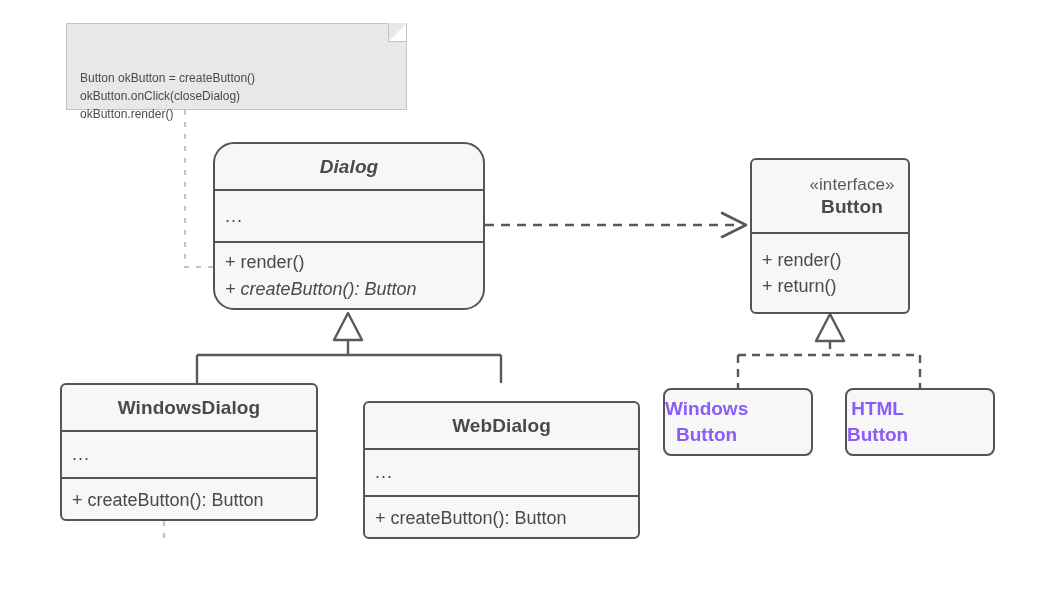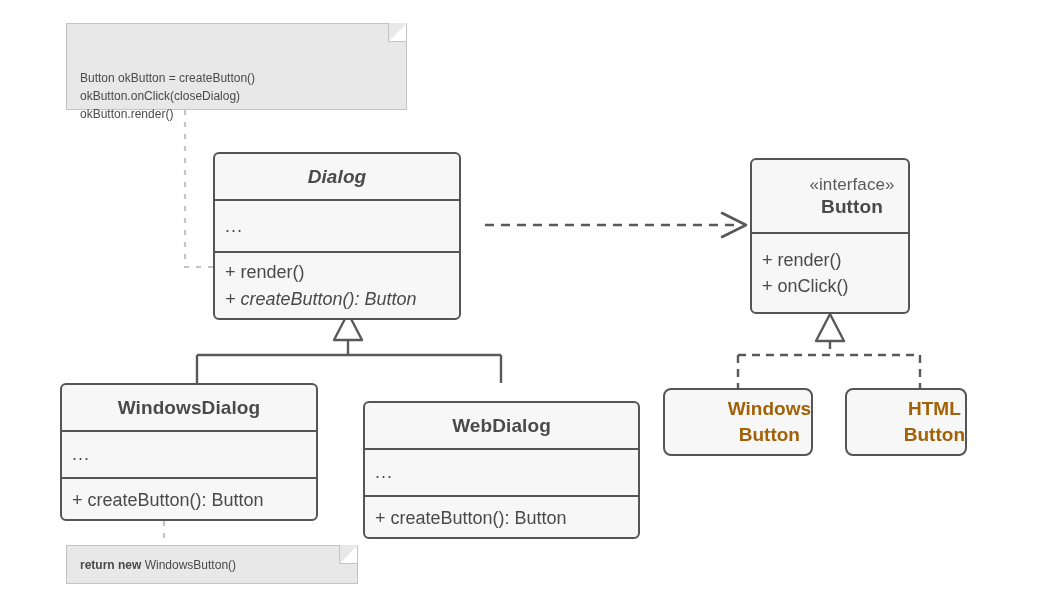--- a/index.html
+++ b/index.html
@@ -87,24 +87,24 @@
     color: #4a4a4a;
   }
 
   
   .simple-box {
     position: absolute;
     box-sizing: border-box;
     background: #f7f7f7;
     border: 2px solid #555555;
     border-radius: 8px;
-    color: #a16207;
+    color: #8b5cf6;
     display: flex;
     align-items: center;
-    justify-content: flex-end;
+    justify-content: flex-start;
     text-align: center;
     font-size: 19px;
     font-weight: bold;
     line-height: 1.35;
   }
 
   
   .uml-note {
     position: absolute;
     box-sizing: border-box;
@@ -182,21 +182,21 @@
     </g>
   </svg>
 
   <div class="uml-note" style="left:66px; top:23px; width:341px; height:87px;">
     <span class="fold"></span>
     <span>Button okButton = createButton()
 okButton.onClick(closeDialog)
 okButton.render()</span>
   </div>
 
-  <div class="uml-class" style="left:213px; top:152px; width:248px; height:168px;">
+  <div class="uml-class" style="left:213px; top:142px; width:272px; height:168px;border-radius:21px;">
     <div class="compartment" style="height:45px;">
       <div class="cmp-title abstract">Dialog</div>
     </div>
     <div class="compartment cmp-body" style="height:52px;">
       <div class="row ellipsis">...</div>
     </div>
     <div class="compartment cmp-body" style="height:67px;">
       <div class="row">+ render()</div>
       <div class="row abstract-op">+ createButton(): Button</div>
     </div>
@@ -204,21 +204,21 @@
 
   <div class="uml-class" style="left:750px; top:158px; width:160px; height:156px;">
     <div class="compartment" style="height:72px;padding-left:44px;">
       <div class="cmp-title">
         <span class="stereotype">«interface»</span>
         <span class="iface-name">Button</span>
       </div>
     </div>
     <div class="compartment cmp-body" style="height:80px;">
       <div class="row">+ render()</div>
-      <div class="row">+ onClick()</div>
+      <div class="row">+ return()</div>
     </div>
   </div>
 
   <div class="uml-class" style="left:60px; top:383px; width:258px; height:138px;">
     <div class="compartment" style="height:45px;">
       <div class="cmp-title">WindowsDialog</div>
     </div>
     <div class="compartment cmp-body" style="height:47px;">
       <div class="row ellipsis">...</div>
     </div>
@@ -239,25 +239,21 @@
     </div>
   </div>
 
   <div class="simple-box" style="left:663px; top:388px; width:150px; height:68px;">
     <div>
       <span>Windows</span><br>
       <span>Button</span>
     </div>
   </div>
 
-  <div class="simple-box" style="left:845px; top:388px; width:122px; height:68px;">
+  <div class="simple-box" style="left:845px; top:388px; width:150px; height:68px;">
     <div>
       <span>HTML</span><br>
       <span>Button</span>
     </div>
   </div>
 
-  <div class="uml-note" style="left:66px; top:545px; width:292px; height:39px; display:flex; align-items:center;">
-    <span class="fold"></span>
-    <span style="white-space:nowrap;"><span class="note-bold">return new</span><span> WindowsButton()</span></span>
-  </div>
 
 </div>
 
 </body></html>

